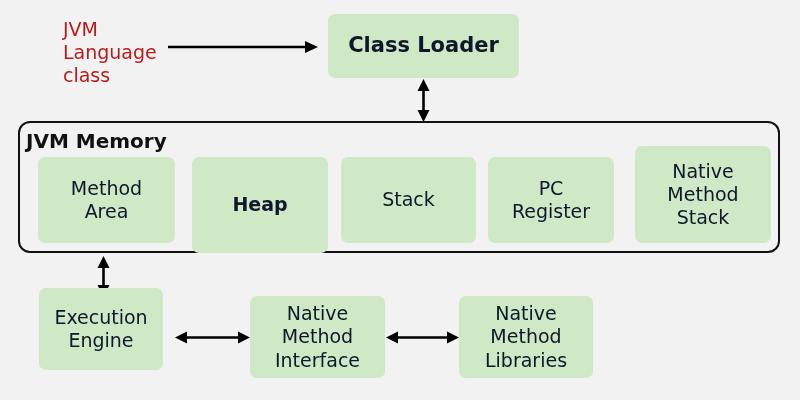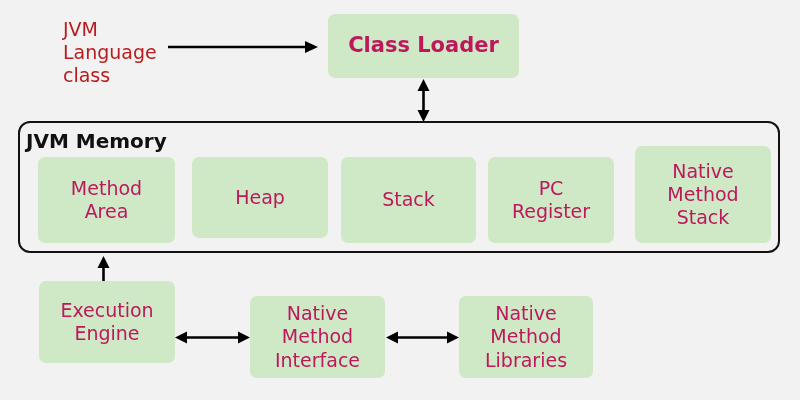--- a/index.html
+++ b/index.html
@@ -23,21 +23,21 @@
 
   
   .node {
     position: absolute;
     background: #cfe8c6;
     border-radius: 7px;
     display: flex;
     align-items: center;
     justify-content: center;
     text-align: center;
-    color: #be185d;
+    color: #0f172a;
     font-size: 19px;
     line-height: 1.22;
     font-weight: 400;
     box-sizing: border-box;
     padding: 2px 4px;
     white-space: pre-line;
   }
   .node.bold {
     font-weight: 700;
     font-size: 21px;
@@ -105,35 +105,35 @@
     <line class="arrow-line" x1="9.5" y1="7" x2="9.5" y2="36"></line>
     <polygon class="arrow-head" points="9.5,0 3.5,12 15.5,12"></polygon>
     <polygon class="arrow-head" points="9.5,43 3.5,31 15.5,31"></polygon>
   </svg>
 
   <div class="container-box" style="left:18px; top:121px; width:762px; height:132px;"></div>
   <div class="container-title" style="left:26px; top:129px;">JVM Memory</div>
 
   <div class="node" style="left:38px; top:157px; width:137px; height:86px;">Method
 Area</div>
-  <div class="node" style="left:192px; top:157px; width:136px; height:81px;">Heap</div>
+  <div class="node" style="left:192px; top:157px; width:136px; height:96px;font-weight:bold;">Heap</div>
   <div class="node" style="left:341px; top:157px; width:135px; height:86px;">Stack</div>
   <div class="node" style="left:488px; top:157px; width:126px; height:86px;">PC
 Register</div>
   <div class="node" style="left:635px; top:146px; width:136px; height:97px;">Native
 Method
 Stack</div>
 
   <svg class="arrow-svg" style="left:94px; top:256px; width:20px; height:41px;">
     <line class="arrow-line" x1="9.5" y1="7" x2="9.5" y2="34"></line>
     <polygon class="arrow-head" points="9.5,0 3.5,12 15.5,12"></polygon>
     <polygon class="arrow-head" points="9.5,41 3.5,29 15.5,29"></polygon>
   </svg>
 
-  <div class="node" style="left:39px; top:281px; width:136px; height:82px;">Execution
+  <div class="node" style="left:39px; top:288px; width:124px; height:82px;">Execution
 Engine</div>
 
   <svg class="arrow-svg" style="left:175px; top:328px; width:75px; height:20px;">
     <line class="arrow-line" x1="7" y1="9.5" x2="68" y2="9.5"></line>
     <polygon class="arrow-head" points="0,9.5 12,3.5 12,15.5"></polygon>
     <polygon class="arrow-head" points="75,9.5 63,3.5 63,15.5"></polygon>
   </svg>
 
   <div class="node" style="left:250px; top:296px; width:135px; height:82px;">Native
 Method

